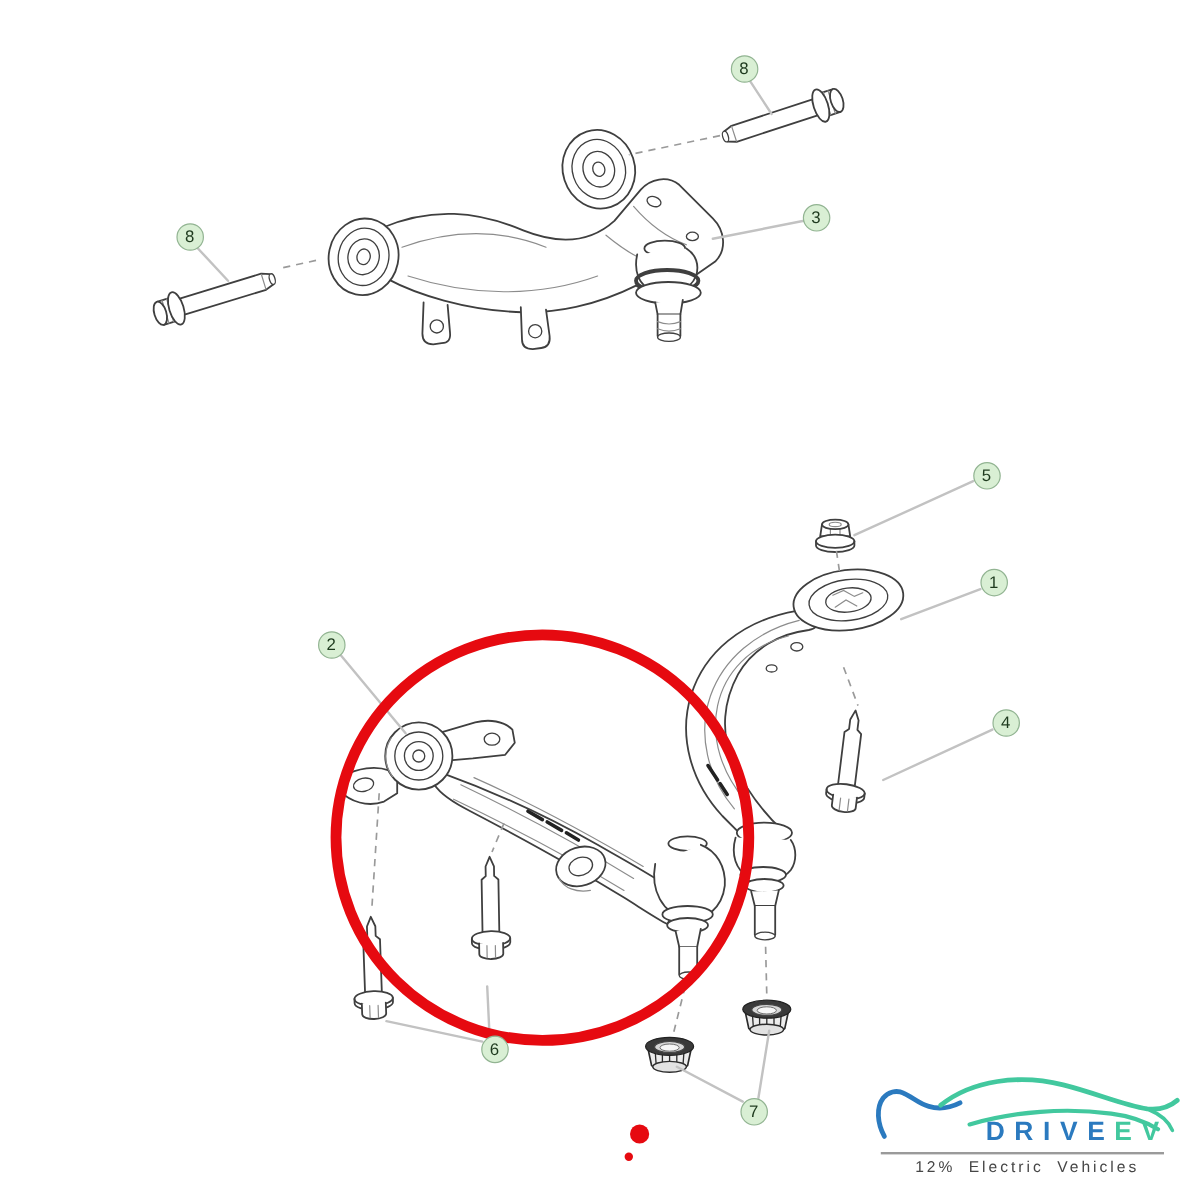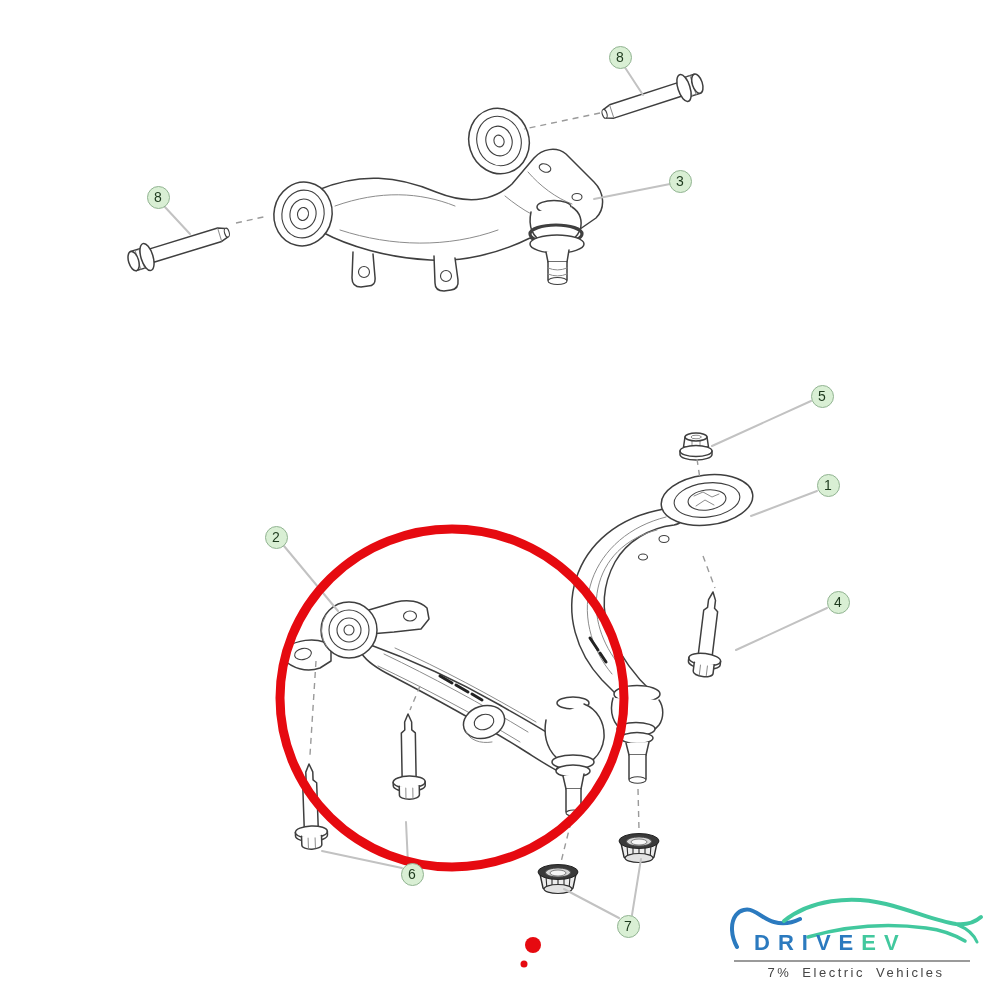--- a/index.html
+++ b/index.html
@@ -35,21 +35,21 @@
   .callout-num{
     font-size:14px;color:var(--callout-text,#1e3a1e);
     font-family:"Liberation Sans",sans-serif;line-height:1;
   }
 
   
   .logo{position:absolute;left:722px;top:892px;width:268px;height:100px;}
   .logo svg{position:absolute;left:0;top:0;}
   .brand{
     position:absolute;left:12px;top:40px;width:240px;
-    display:flex;justify-content:flex-start;align-items:baseline;margin-left:20px;
+    display:flex;justify-content:flex-end;align-items:baseline;
   }
   .brand span{font-size:22px;font-weight:bold;letter-spacing:8px;line-height:1;}
   .brand-left{color:var(--logo-blue,#2b7abf);}
   .brand-right{color:var(--logo-teal,#42c89e);}
   .logo-rule{position:absolute;left:12px;top:68px;width:236px;border-top:2px solid var(--logo-rule,#9a9a9a);}
   .tagline{
     position:absolute;left:0;top:73px;width:268px;text-align:center;
     font-size:13px;letter-spacing:2.5px;word-spacing:5px;color:var(--logo-text,#464646);
   }
 </style>
@@ -264,16 +264,16 @@
       <path d="M15,55 C9,44 8,31 14,23 C18,18 25,16 31,19 C38,22 44,28 52,30 C62,33 70,31 78,27" fill="none" stroke="var(--logo-blue,#2b7abf)" stroke-width="4" stroke-linecap="round"></path>
       <path d="M62,29 C88,8 128,3 164,12 C192,19 214,29 234,32 C243,33 252,31 259,25" fill="none" stroke="var(--logo-teal,#42c89e)" stroke-width="4" stroke-linecap="round"></path>
       <path d="M236,33 C246,37 252,43 255,50" fill="none" stroke="var(--logo-teal,#42c89e)" stroke-width="3" stroke-linecap="round"></path>
       <path d="M86,45 C124,34 166,31 204,36 C220,38 233,43 243,49" fill="none" stroke="var(--logo-teal,#42c89e)" stroke-width="3.5" stroke-linecap="round"></path>
     </svg>
     <div class="brand">
       <span class="brand-left">DRIVE</span>
       <span class="brand-right">EV</span>
     </div>
     <div class="logo-rule"></div>
-    <div class="tagline">7% Electric Vehicles</div>
+    <div class="tagline">12% Electric Vehicles</div>
   </div>
 
 </div>
 
 </body></html>

